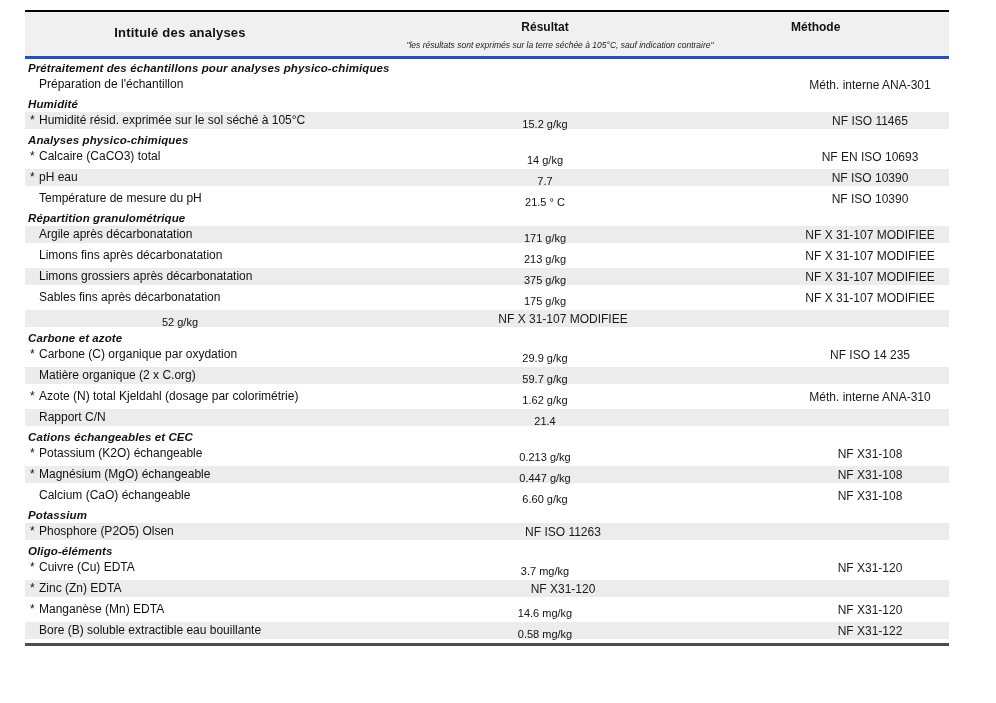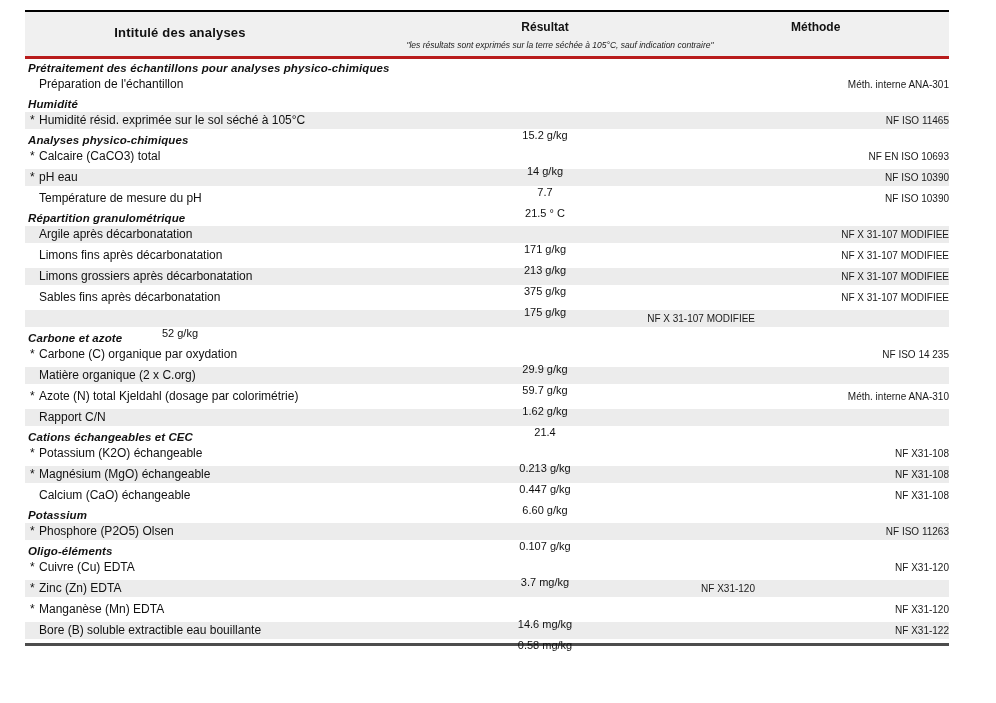--- a/index.html
+++ b/index.html
@@ -23,21 +23,21 @@
     width: 924px;
   }
   .top-rule {
     height: 0;
     border-top: 2px solid #000000;
   }
   .table-header {
     position: relative;
     height: 44px;
     background: #f0f0f0;
-    border-bottom: 3px solid #b91c1c;
+    border-bottom: 3px solid #1d4ed8;
   }
   .h-analyses {
     position: absolute;
     left: 0; top: 13px; width: 310px;
     text-align: center;
     font-weight: bold;
     font-size: 13px;
     letter-spacing: 0.2px;
   }
   .h-result {
@@ -96,25 +96,25 @@
     position: absolute;
     left: 5px;
     top: 0;
     font-size: 12px;
     line-height: 17px;
   }
   .cell-result {
     text-align: center;
     font-size: 11px;
     line-height: 13px;
-    padding-top: 17px;
+    padding-top: 6px;
   }
   .cell-method {
-    text-align: right;
-    font-size: 10px;
+    text-align: center;
+    font-size: 12px;
     line-height: 10px;
     padding-top: 4px;
     padding-left: 36px;
     color: #1a1a1a;
   }
   .bottom-rule {
     height: 0;
     border-top: 3px solid #4d4d4d;
   }
 </style>
@@ -217,21 +217,20 @@
           <div class="cell-method">NF X31-108</div>
         </div>
         <div class="analysis-row">
           <div class="cell-label">Calcium (CaO) échangeable</div>
           <div class="cell-result">6.60 g/kg</div>
           <div class="cell-method">NF X31-108</div>
         </div>
         <div class="section-title">Potassium</div>
         <div class="analysis-row shaded">
           <div class="cell-label">Phosphore (P2O5) Olsen<span class="cell-flag">*</span></div>
-          <div class="cell-result">0.107 g/kg</div>
           <div class="cell-method">NF ISO 11263</div>
         </div>
         <div class="section-title">Oligo-éléments</div>
         <div class="analysis-row">
           <div class="cell-label">Cuivre (Cu) EDTA<span class="cell-flag">*</span></div>
           <div class="cell-result">3.7 mg/kg</div>
           <div class="cell-method">NF X31-120</div>
         </div>
         <div class="analysis-row shaded">
           <div class="cell-label">Zinc (Zn) EDTA<span class="cell-flag">*</span></div>

